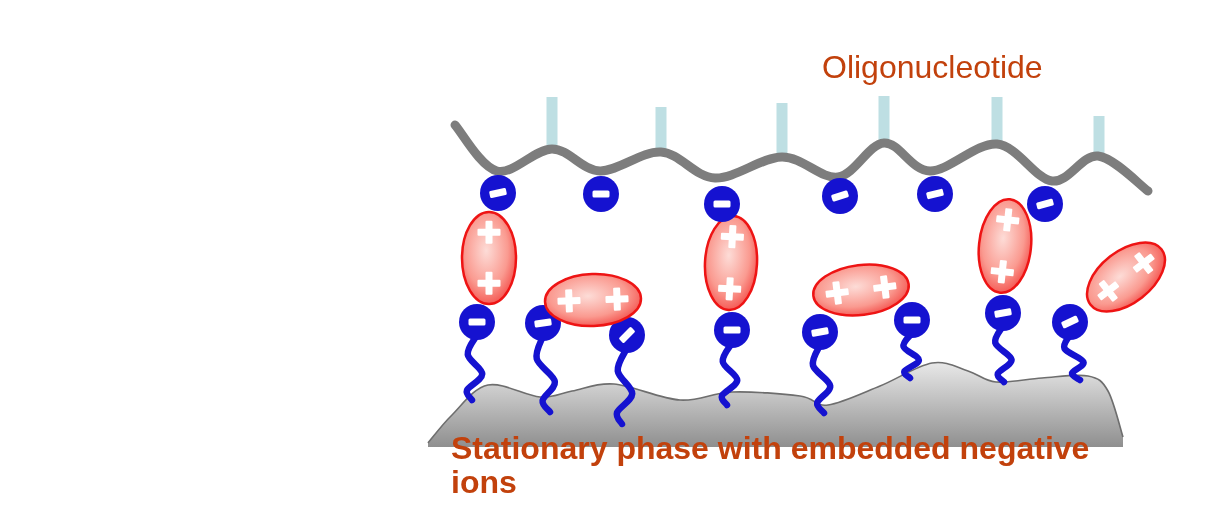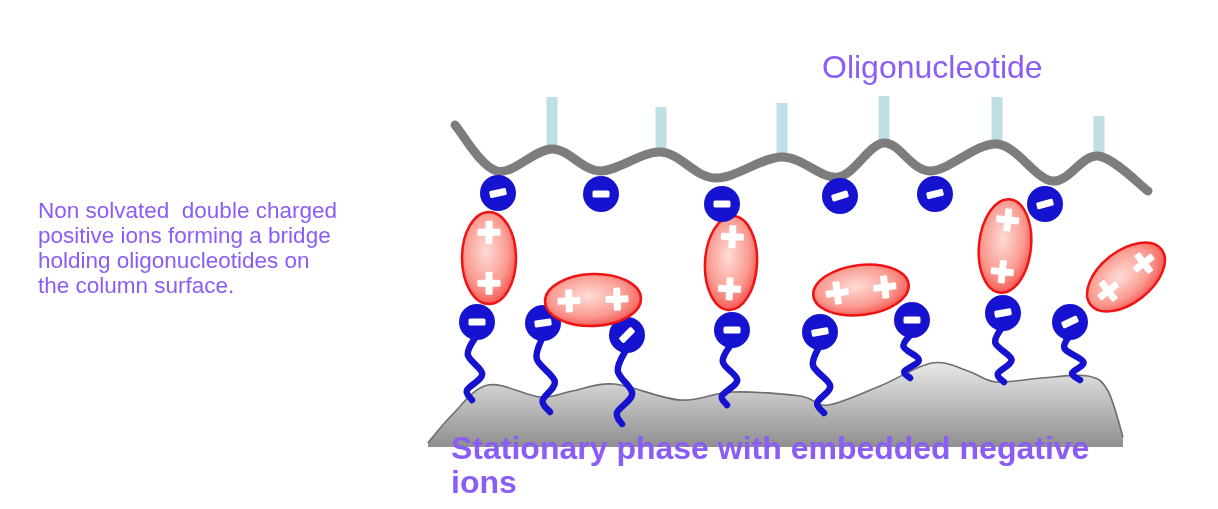--- a/index.html
+++ b/index.html
@@ -1,21 +1,21 @@
 <!DOCTYPE html>
 <html><head>
 <meta charset="utf-8">
 <style>
   html,body{margin:0;padding:0;background:#fff;}
   #stage{
     position:relative;width:1218px;height:509px;background:#ffffff;
     font-family:"Liberation Sans", sans-serif;overflow:hidden;
   }
   #diagram-svg{position:absolute;left:0;top:0;width:1218px;height:509px;}
-  .caption{position:absolute;color:#8b5cf6;}
+  .caption{position:absolute;color:#c2410c;}
   #left-caption{
     left:38px;top:198px;width:330px;
     font-size:22.5px;line-height:25px;white-space:pre-wrap;
   }
   #title-label{
     left:822px;top:50px;width:260px;
     font-size:32px;line-height:34px;
   }
   #bottom-caption{
     left:451px;top:431px;width:700px;
@@ -187,21 +187,17 @@
           <circle cx="0" cy="0" r="18" fill="#1512d0"></circle>
           <rect x="-8.5" y="-3.5" width="17" height="7" rx="1.5" fill="#ffffff" transform="rotate(-14)"></rect>
         </g>
         <g transform="translate(1045,204)">
           <circle cx="0" cy="0" r="18" fill="#1512d0"></circle>
           <rect x="-8.5" y="-3.5" width="17" height="7" rx="1.5" fill="#ffffff" transform="rotate(-15)"></rect>
         </g>
       </g>
   </svg>
 
-  <div class="caption" id="left-caption">Non solvated  double charged
-positive ions forming a bridge
-holding oligonucleotides on
-the column surface.</div>
 
   <div class="caption" id="title-label">Oligonucleotide</div>
 
   <div class="caption" id="bottom-caption">Stationary phase with embedded negative ions</div>
 </div>
 
 </body></html>

